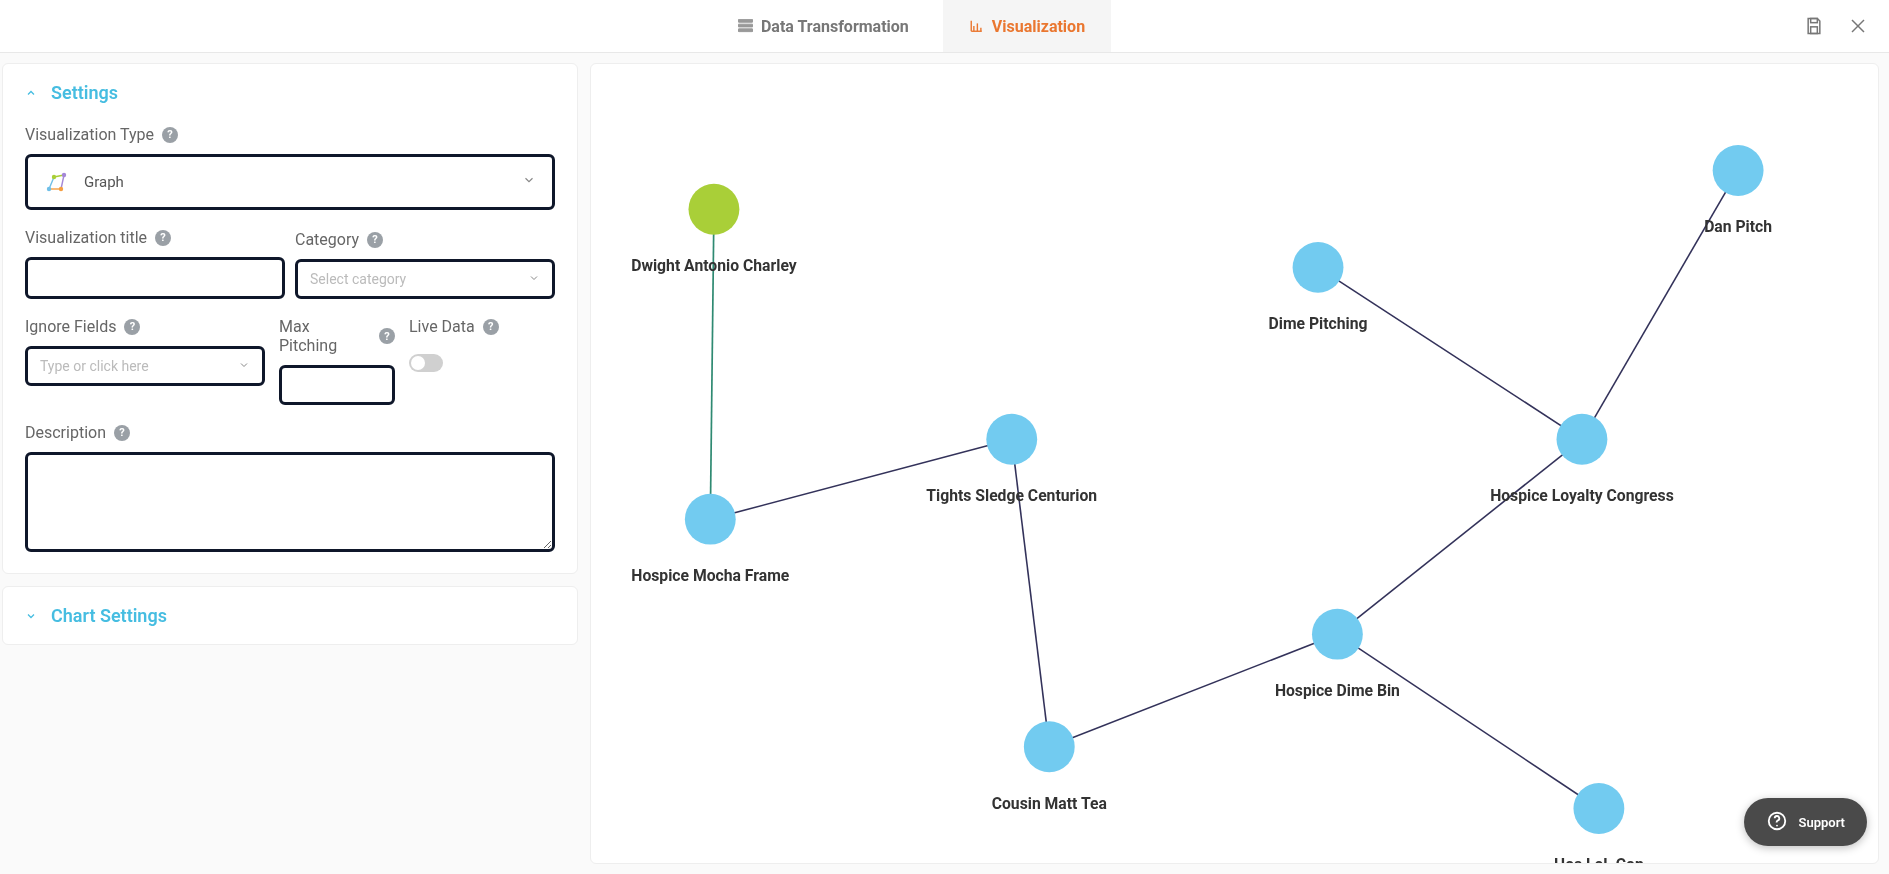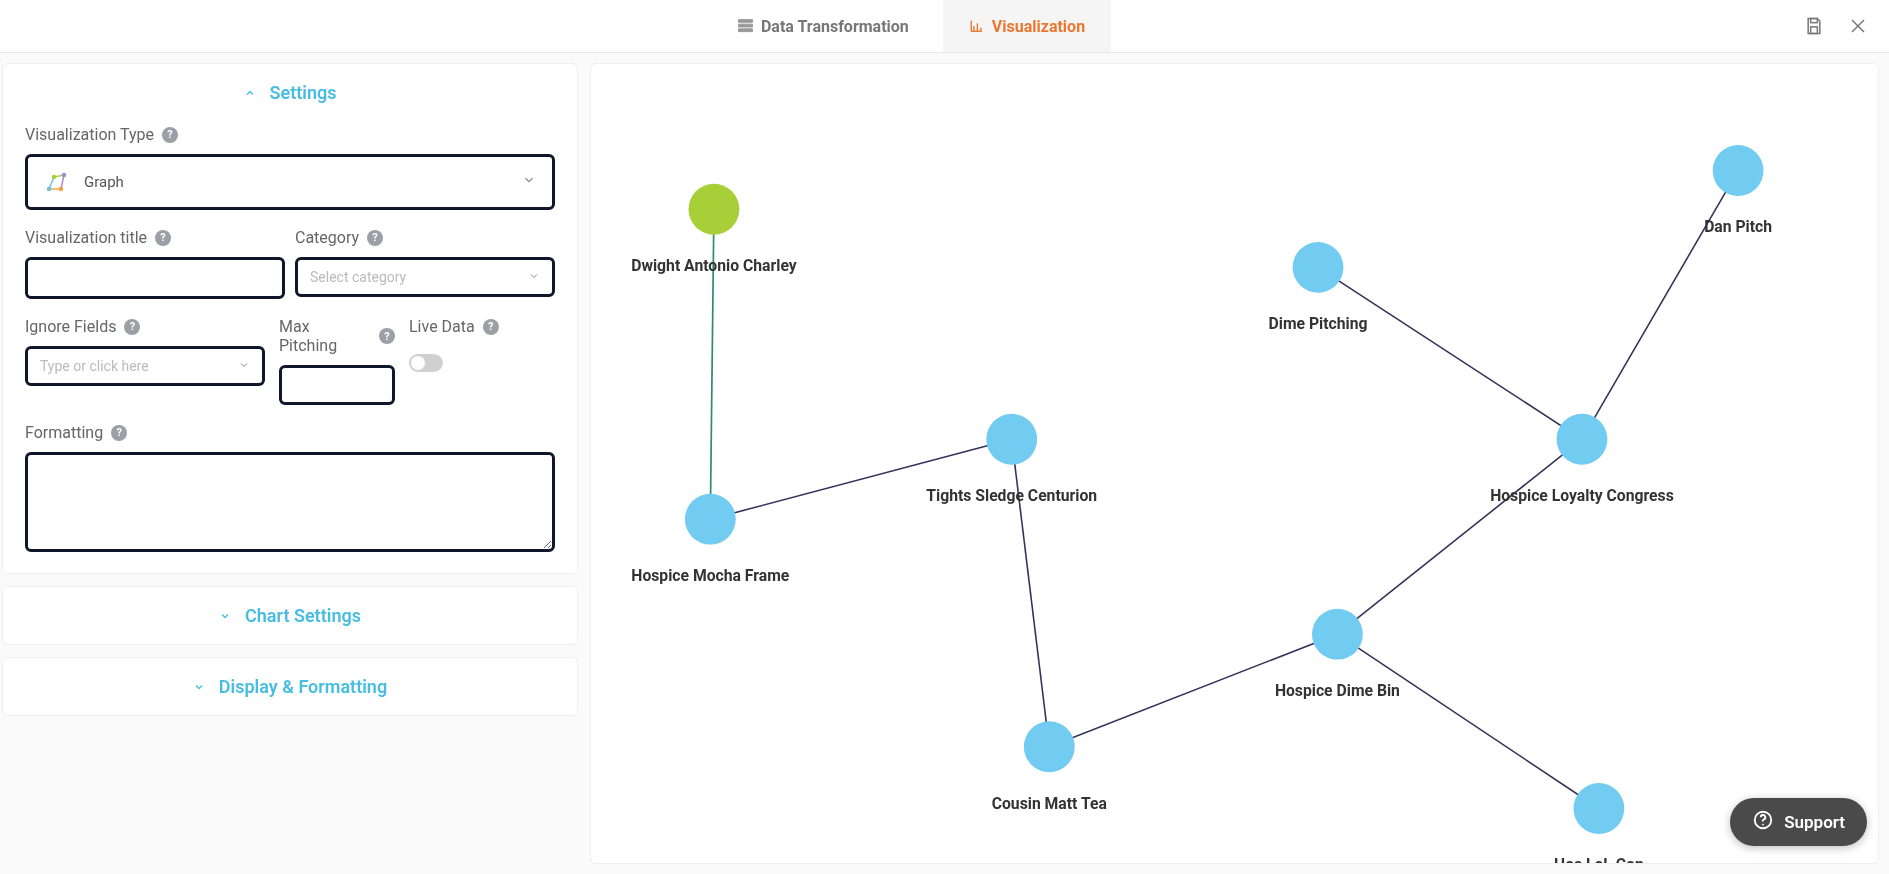--- a/index.html
+++ b/index.html
@@ -58,21 +58,21 @@
 
   
   .sidebar {
     width:576px; display:flex; flex-direction:column; gap:12px;
   }
   .panel {
     background:#fff; border:1px solid #eee; border-radius:6px; padding:18px 22px;
   }
   .panel-header {
     display:flex; align-items:center; gap:14px; cursor:pointer;
-    color:#46bde1; font-weight:600; font-size:18px;justify-content:center;
+    color:#46bde1; font-weight:600; font-size:18px;
   }
   .chev { display:inline-flex; }
   .panel-body { margin-top:22px; display:flex; flex-direction:column; gap:18px; }
 
   .form-label {
     display:flex; align-items:center; gap:8px;
     font-size:16px; color:#666; margin-bottom:10px;
   }
   .help {
     width:16px; height:16px; border-radius:50%; background:#9aa0a6; color:#fff;
@@ -89,21 +89,21 @@
     cursor:pointer;
   }
   .select .caret { margin-left:auto; color:#888; }
   .input { height:42px; padding:0 12px; }
   .input::placeholder { color:#bbb; }
   .textarea { min-height:100px; padding:10px 12px; resize:vertical; }
 
   .viz-icon { width:26px; height:26px; }
 
   .row2 { display:flex; gap:10px; }
-  .col { display:flex; flex-direction:column; }
+  .col { display:flex; flex-direction:column;justify-content:flex-end; }
   .col-half { flex:1; }
 
   .toggle {
     width:34px; height:18px; border-radius:9px; background:#d0d0d0; position:relative;
     cursor:pointer; margin-top:8px;
   }
   .toggle::after {
     content:""; position:absolute; left:2px; top:2px; width:14px; height:14px; border-radius:50%; background:#fff;
   }
 
@@ -124,21 +124,21 @@
   .node-label { font-size:13px; font-weight:700; fill:#333; text-anchor:middle; }
   .edge { stroke:#33325a; stroke-width:1.3; }
   .edge-teal { stroke:#2f8a72; stroke-width:1.4; }
   .node-blue { fill:#72cbf0; }
   .node-green { fill:#a9cf38; }
 
   
   .support {
     position:fixed; right:22px; bottom:28px; height:48px; padding:0 22px;
     background:#4a4a4a; color:#fff; border-radius:24px; display:flex; align-items:center; gap:10px;
-    font-size:17px; font-weight:600; cursor:pointer; box-shadow:0 2px 8px rgba(0,0,0,.25);
+    font-size:13px; font-weight:600; cursor:pointer; box-shadow:0 2px 8px rgba(0,0,0,.25);
   }
   .support svg { stroke:#fff; }
 </style>
 </head>
 <body>
 
 <div class="topbar">
   <div class="topbar-spacer"></div>
   <div class="topbar-tabs">
     <div class="tab inactive">
@@ -283,50 +283,40 @@
             <div class="form-label">
               <span>Live Data</span>
               <span class="help">?</span>
             </div>
             <div class="toggle"></div>
           </div>
         </div>
 
         <div>
           <div class="form-label">
-            <span>Formatting</span>
+            <span>Description</span>
             <span class="help">?</span>
           </div>
           <textarea class="textarea" style=""></textarea>
         </div>
 
       </div>
     </div>
 
     <div class="panel">
       <div class="panel-header">
         <span class="chev">
           <svg width="12" height="12" viewBox="0 0 24 24" fill="none" stroke="#46bde1" stroke-width="2.5">
               <polyline points="6 9 12 15 18 9"></polyline>
             </svg>
         </span>
         <span>Chart Settings</span>
       </div>
     </div>
 
-    <div class="panel">
-      <div class="panel-header">
-        <span class="chev">
-          <svg width="12" height="12" viewBox="0 0 24 24" fill="none" stroke="#46bde1" stroke-width="2.5">
-              <polyline points="6 9 12 15 18 9"></polyline>
-            </svg>
-        </span>
-        <span>Display &amp; Formatting</span>
-      </div>
-    </div>
 
   </div>
 
   <div class="canvas-wrap">
     <svg class="graph" id="graph-svg" preserveAspectRatio="xMidYMid meet" viewBox="0 0 990 660">
         <line x1="65" y1="120" x2="62" y2="376" class="edge-teal"></line>
         <line x1="62" y1="376" x2="311" y2="310" class="edge"></line>
         <line x1="311" y1="310" x2="342" y2="564" class="edge"></line>
         <line x1="342" y1="564" x2="580" y2="471" class="edge"></line>
         <line x1="580" y1="471" x2="782" y2="310" class="edge"></line>

